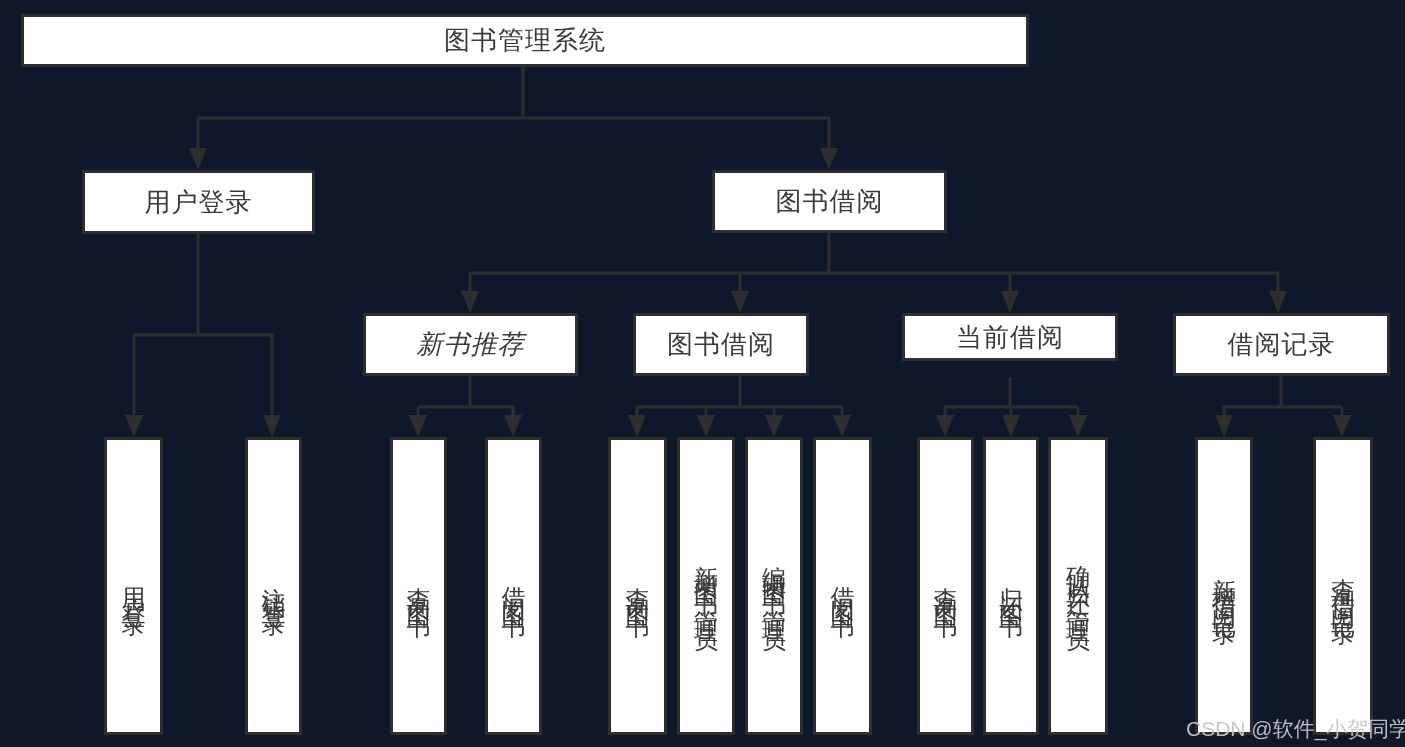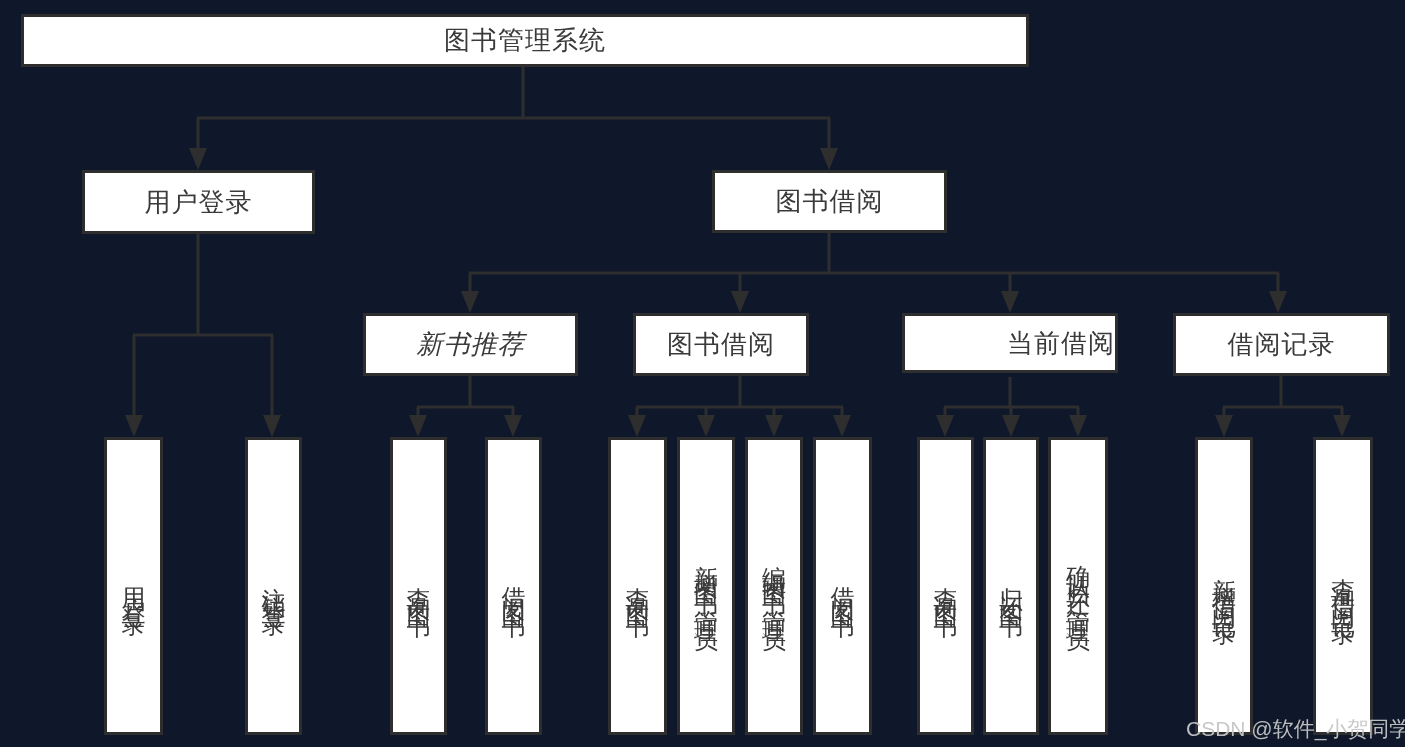--- a/index.html
+++ b/index.html
@@ -17,21 +17,21 @@
   .node.v span{
     writing-mode:vertical-rl;text-orientation:mixed;
     font-size:24px;letter-spacing:9px;line-height:1;
   }
   
   #n-root          {left:21px;  top:14px;  width:1008px;height:53px;}
   #n-user-login    {left:82px;  top:170px; width:233px; height:64px;}
   #n-book-mgmt     {left:712px; top:170px; width:235px; height:63px;}
   #n-new-book-rec  {left:363px; top:313px; width:215px; height:63px;font-style:italic;}
   #n-book-borrow   {left:633px; top:313px; width:176px; height:63px;}
-  #n-current-borrow{left:902px; top:313px; width:216px; height:60px;justify-content:flex-end;}
+  #n-current-borrow{left:902px; top:313px; width:216px; height:48px;}
   #n-borrow-record {left:1173px;top:313px; width:217px; height:63px;}
   .leaf{top:437px;height:298px;}
   #l-ul-login      {left:104px; width:59px;}
   #l-ul-logout     {left:245px; width:57px;}
   #l-nb-query      {left:390px; width:57px;}
   #l-nb-borrow     {left:485px; width:57px;}
   #l-bb-query      {left:608px; width:59px;}
   #l-bb-add        {left:677px; width:58px;}
   #l-bb-edit       {left:745px; width:58px;}
   #l-bb-borrow     {left:813px; width:59px;}

